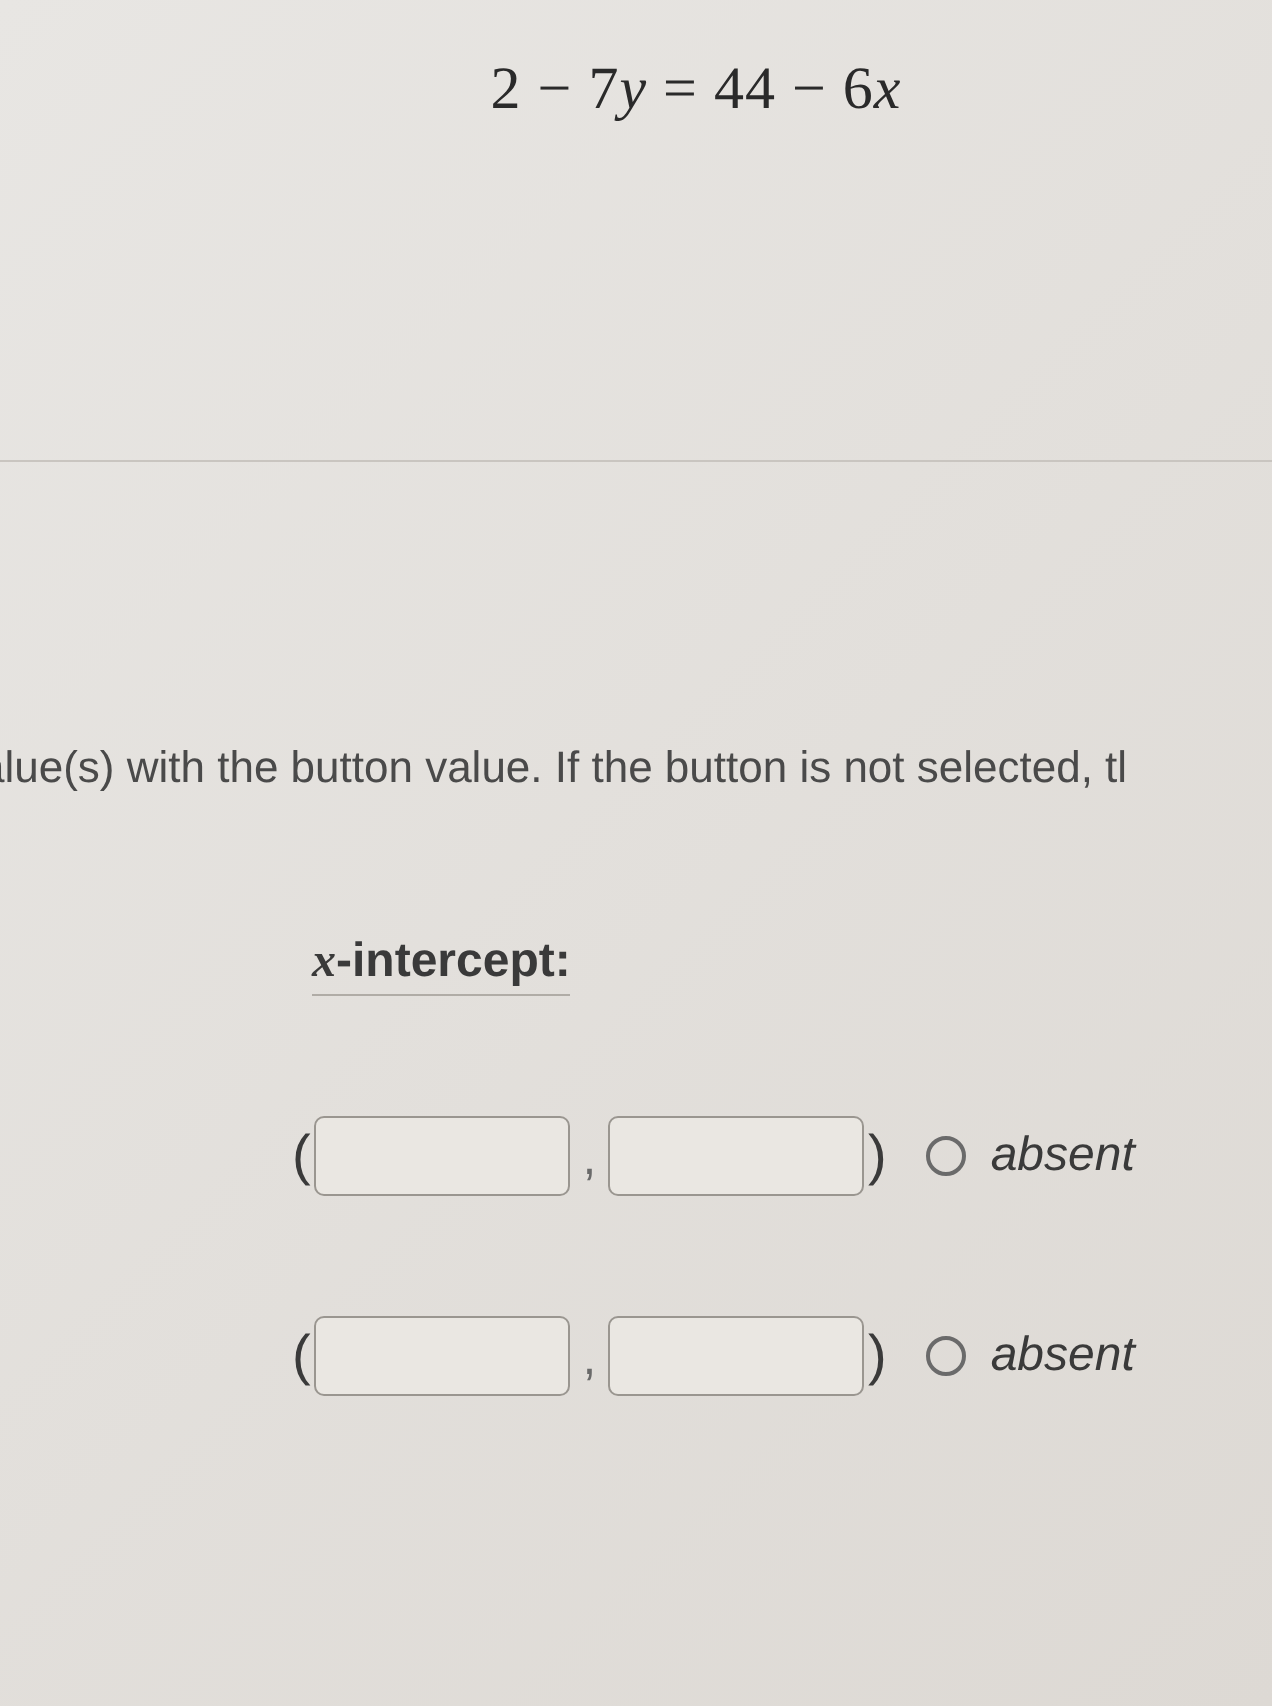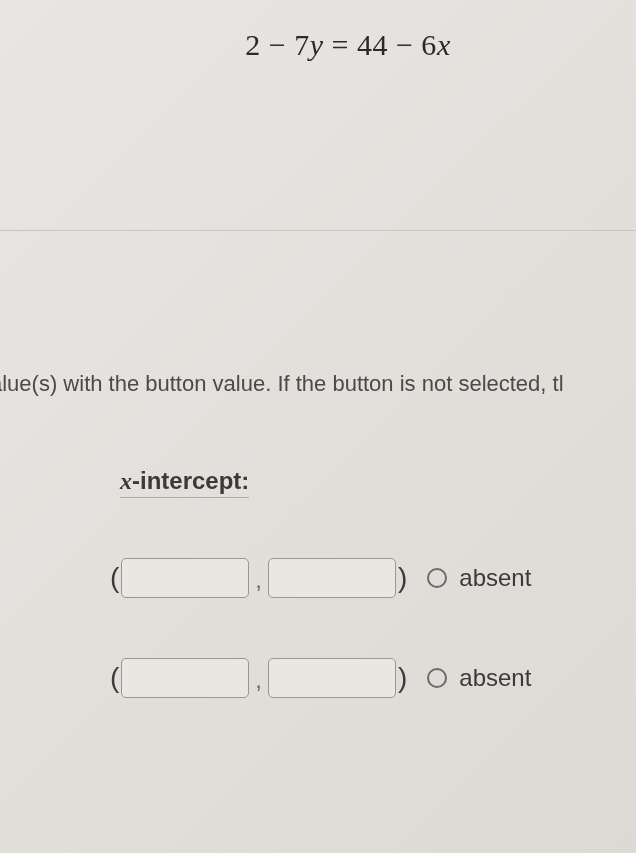--- a/index.html
+++ b/index.html
@@ -42,20 +42,21 @@
     }
     .instruction {
       font-size: 22px;
       color: #4a4a4a;
       padding: 140px 0 0 0;
       white-space: nowrap;
       margin-left: -10px;
     }
     .content {
       padding: 70px 0 0 120px;
+      margin-left: 36px;
     }
     .label {
       font-size: 24px;
       color: #3a3a3a;
       font-weight: bold;
       display: inline-block;
       border-bottom: 1px solid #b0aca6;
       padding-bottom: 2px;
       margin-bottom: 60px;
     }
@@ -92,20 +93,21 @@
       border-radius: 5px;
       background: #eae7e2;
       font-size: 20px;
       padding: 4px 8px;
       outline: none;
     }
     .radio-wrap {
       display: flex;
       align-items: center;
       margin-left: 18px;
+      font-style: italic;
     }
     .radio {
       width: 20px;
       height: 20px;
       border: 2px solid #6a6a6a;
       border-radius: 50%;
       background: transparent;
       cursor: pointer;
       margin-right: 12px;
     }

